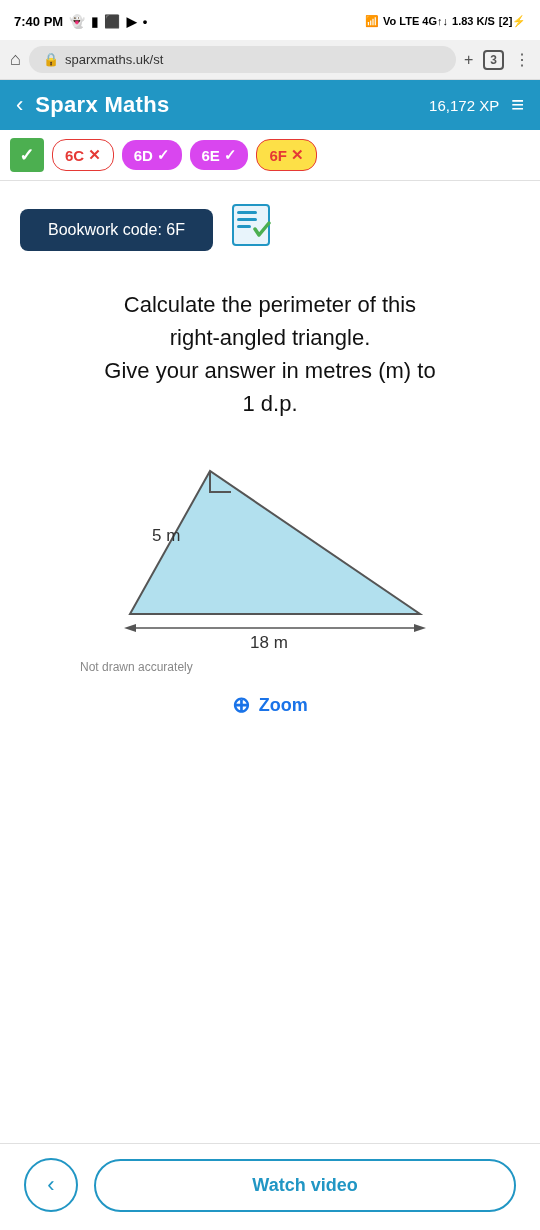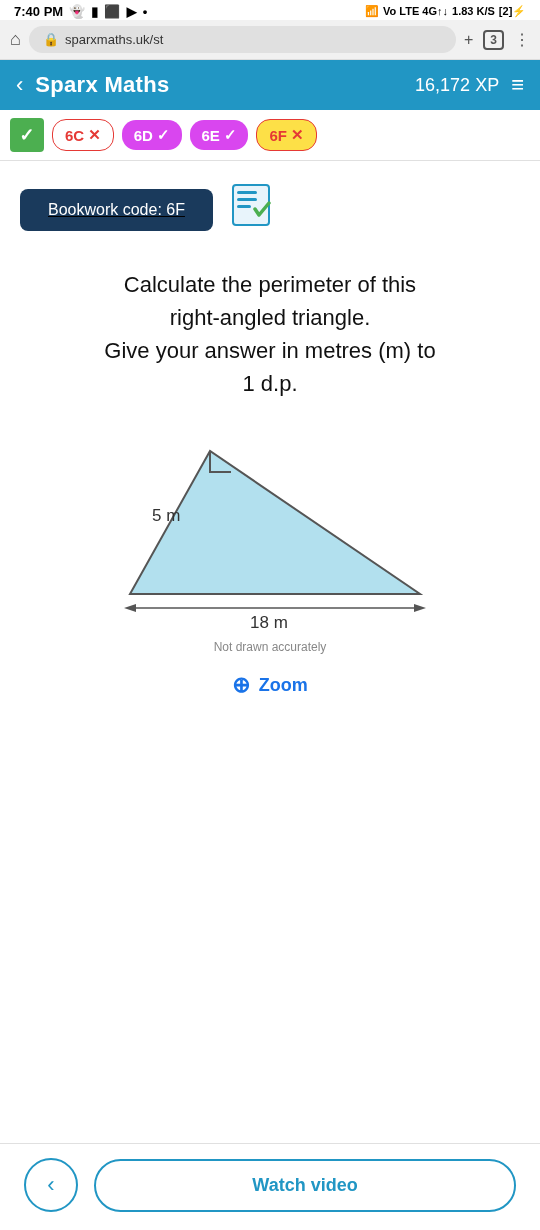--- a/index.html
+++ b/index.html
@@ -14,21 +14,21 @@
 
     
     .status-bar {
       background: #fff;
       display: flex;
       align-items: center;
       justify-content: space-between;
       padding: 6px 14px 4px 14px;
       font-size: 13px;
       font-weight: 600;
-      height: 20px;
+      height: 40px;
     }
     .status-left { display: flex; align-items: center; gap: 6px; }
     .status-right { display: flex; align-items: center; gap: 4px; font-size: 11px; }
 
     
     .browser-bar {
       background: #f1f1f1;
       display: flex;
       align-items: center;
       padding: 6px 10px;
@@ -81,21 +81,21 @@
     }
     .app-header-title {
       flex: 1;
       color: #fff;
       font-size: 22px;
       font-weight: 700;
       letter-spacing: 0.3px;
     }
     .app-header-xp {
       color: #fff;
-      font-size: 18px;
+      font-size: 15px;
       font-weight: 500;
     }
     .app-header-menu {
       color: #fff;
       font-size: 22px;
       cursor: pointer;
     }
 
     
     .tab-bar {
@@ -146,21 +146,20 @@
     .content {
       padding: 20px 20px 0 20px;
     }
 
     
     .bookwork-row {
       display: flex;
       align-items: center;
       gap: 14px;
       margin-bottom: 30px;
-      text-decoration: underline;
     }
     .bookwork-code-box {
       background: #1a3a5c;
       color: #fff;
       border-radius: 8px;
       padding: 12px 28px;
       font-size: 16px;
       font-weight: 500;
     }
     .bookwork-icon {
@@ -187,21 +186,21 @@
       align-items: center;
       margin-bottom: 10px;
     }
     .triangle-svg {
       width: 380px;
       height: 200px;
     }
     .not-drawn {
       font-size: 12px;
       color: #888;
-      text-align: center;
+      text-align: left;
       width: 380px;
       margin-top: 4px;
     }
 
     
     .zoom-btn {
       display: flex;
       align-items: center;
       gap: 8px;
       color: #1a73e8;

